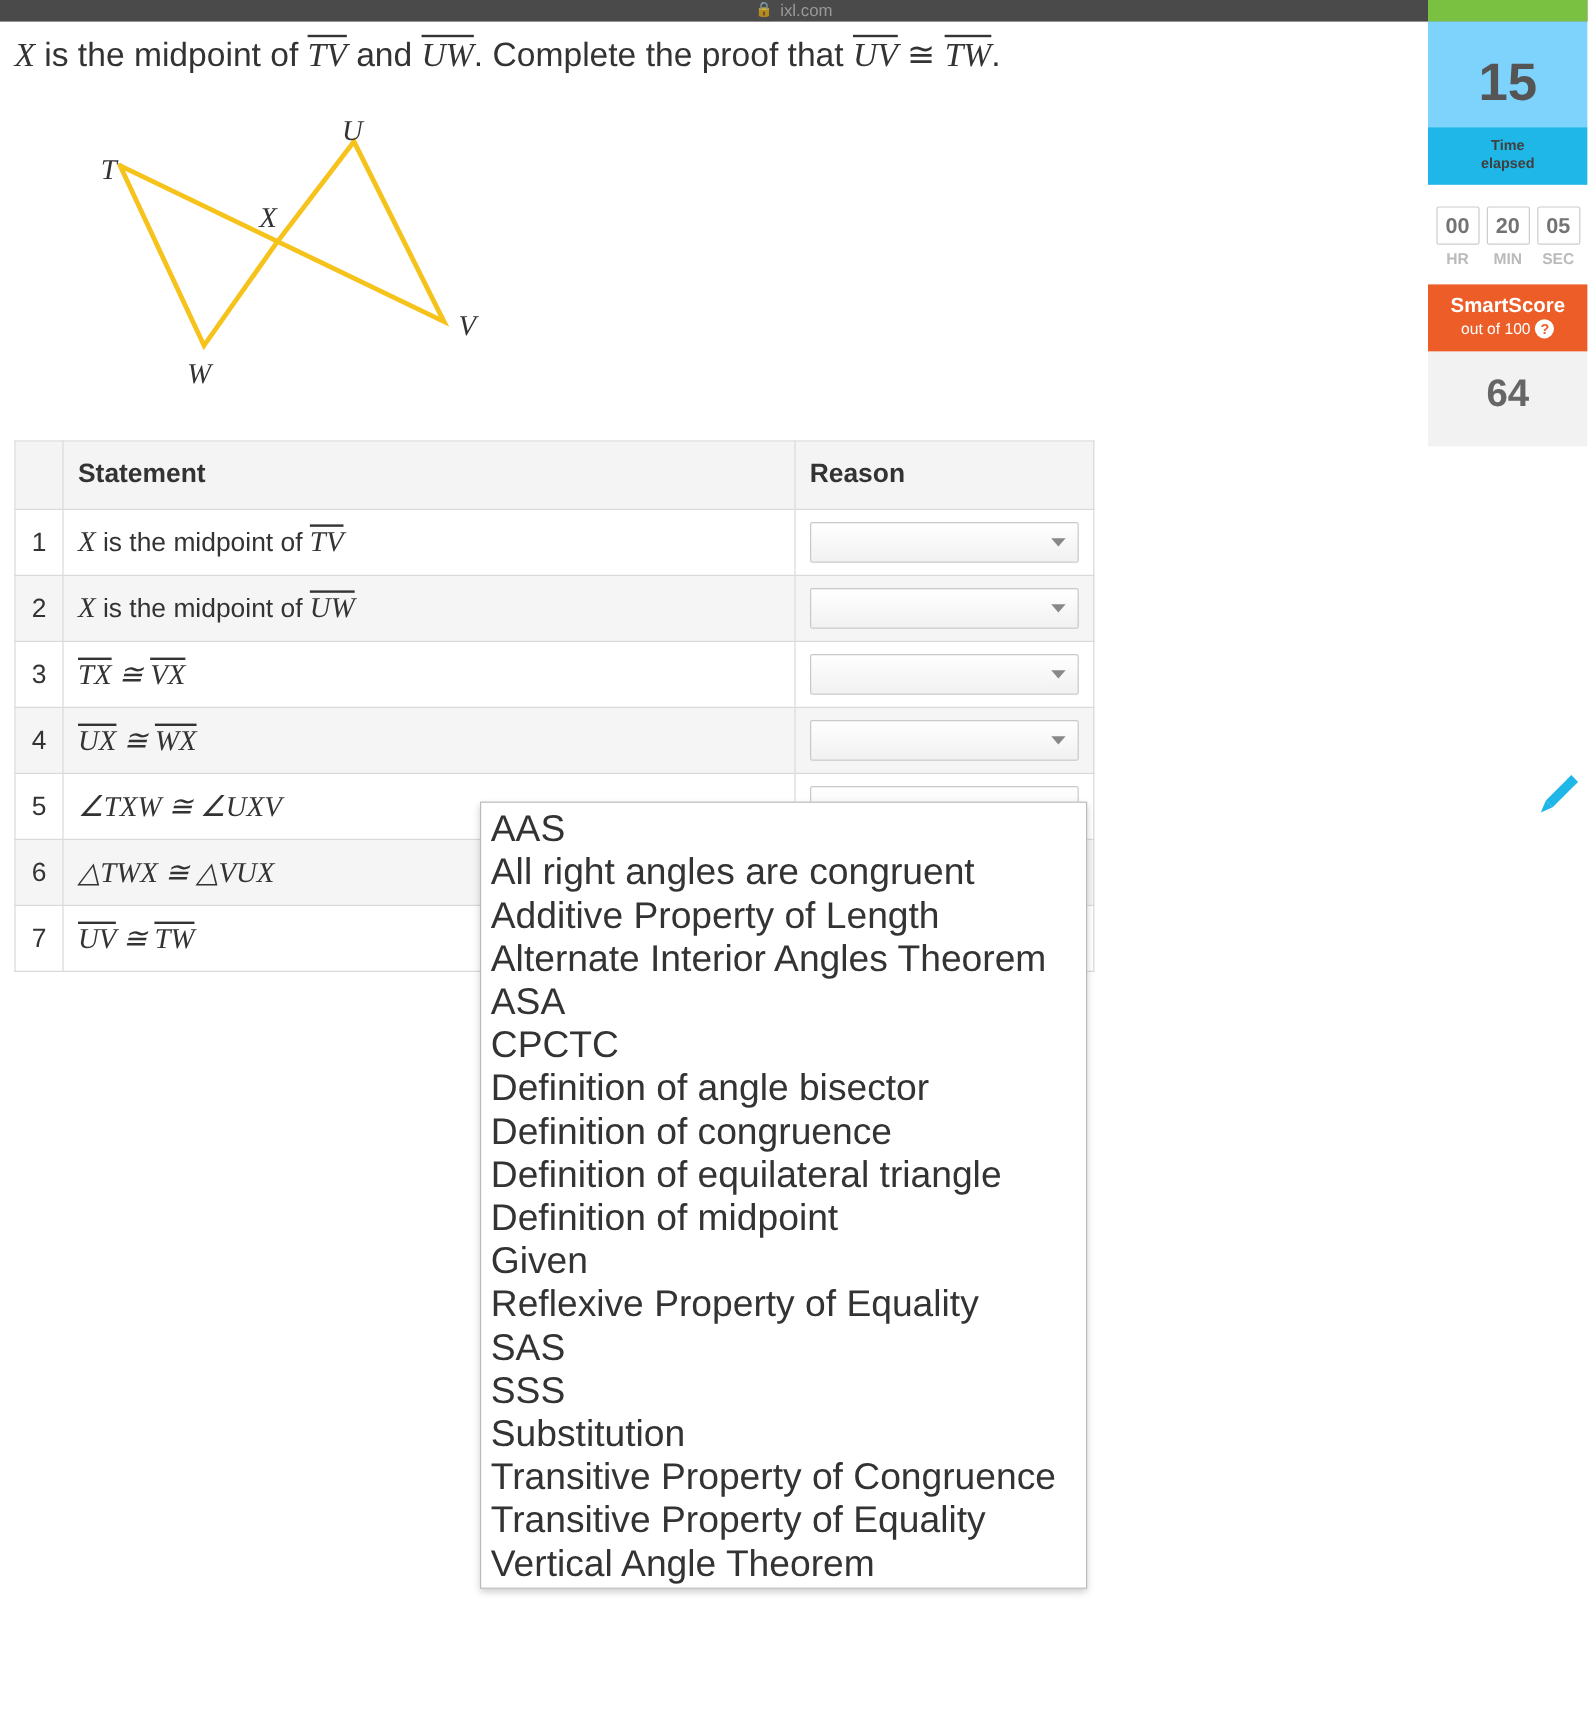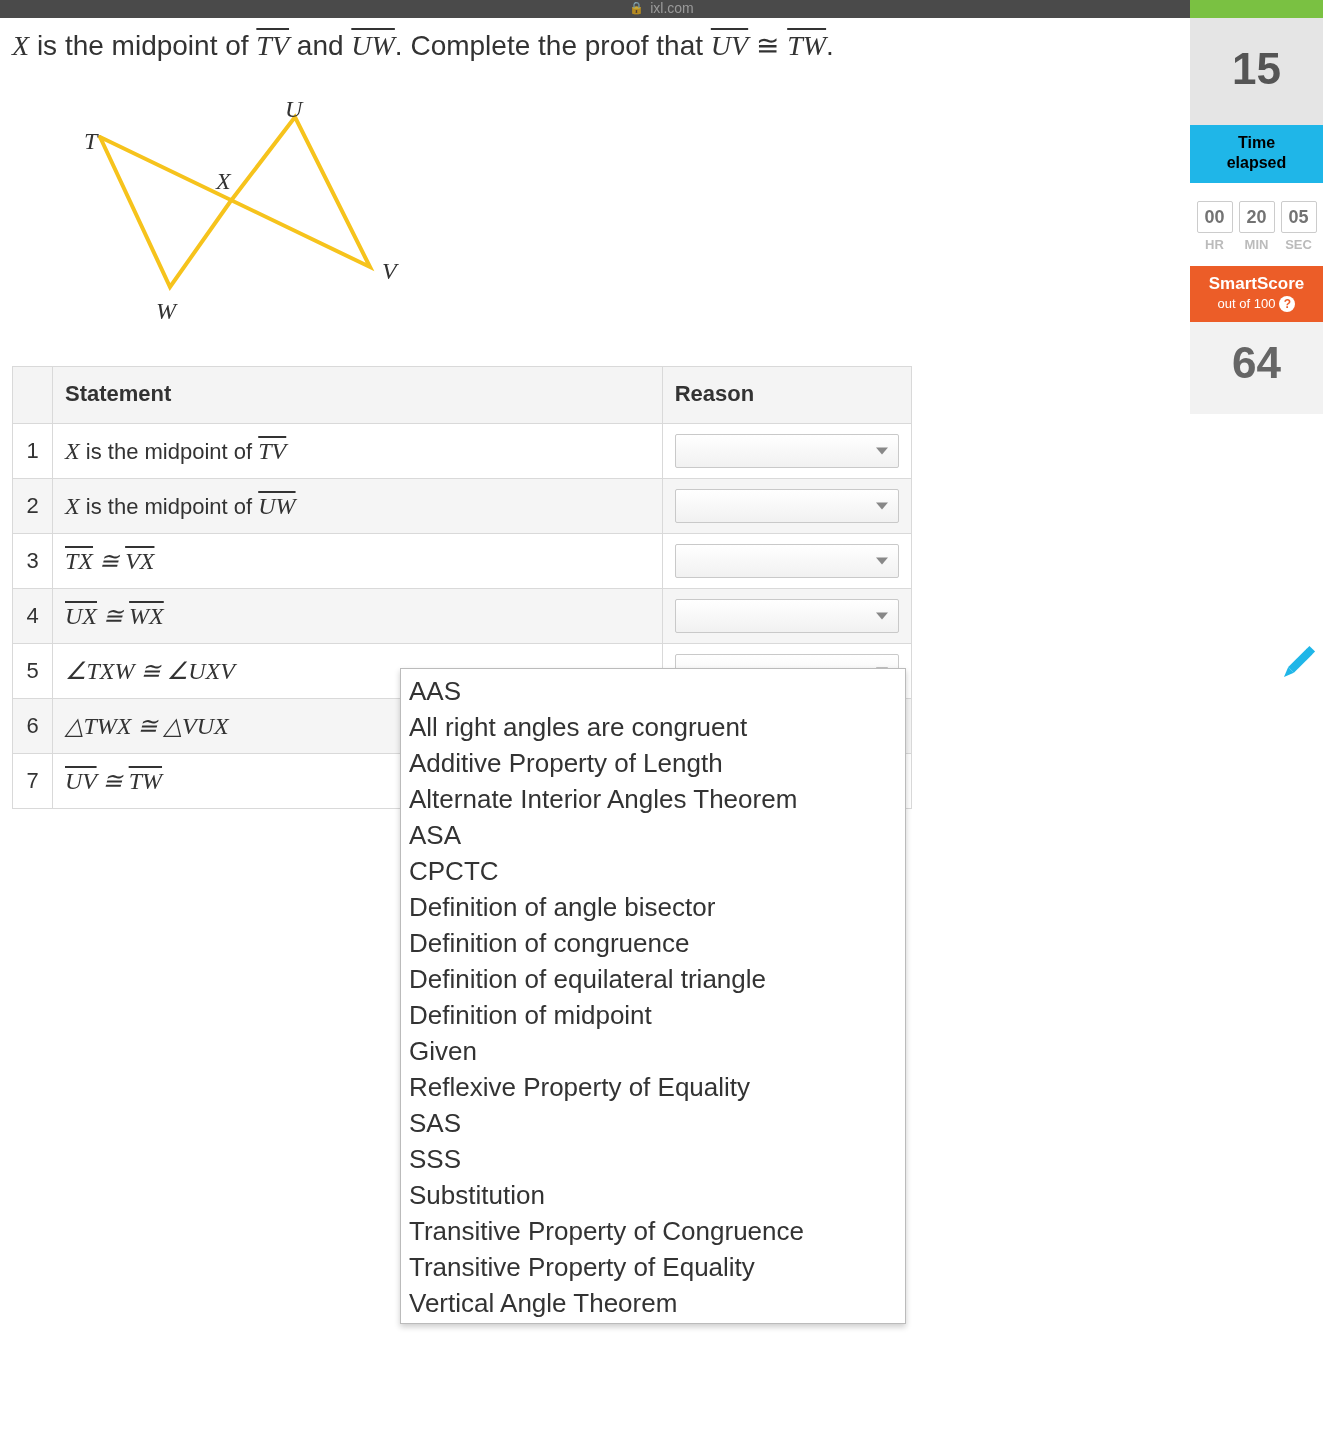--- a/index.html
+++ b/index.html
@@ -19,33 +19,33 @@
   .prooftable th { text-align:left; padding:14px 12px 16px 12px; background:#f4f4f4; border:1px solid #d9d9d9; font-weight:bold; font-size:22px; }
   .prooftable td { padding:10px 12px; border:1px solid #d9d9d9; vertical-align:middle; }
   .prooftable td.num { width:40px; text-align:center; font-size:22px; }
   .prooftable tr.alt td { background:#f5f5f5; }
   .stmt { font-style:italic; font-family:'Times New Roman', serif; font-size:24px; }
   .nonit { font-style:normal; font-family:Verdana,Arial,sans-serif; font-size:22px; }
   .dropdown { width:100%; height:34px; border:1px solid #c9c9c9; background:linear-gradient(#ffffff,#f1f1f1); position:relative; border-radius:2px; }
   .dropdown.active { border:2px solid #1fb6e8; }
   .dropdown .caret { position:absolute; right:10px; top:50%; transform:translateY(-50%); width:0; height:0; border-left:6px solid transparent; border-right:6px solid transparent; border-top:7px solid #888; }
   .dropdown-list { position:absolute; left:400px; top:668px; width:506px; border:1px solid #bbb; background:#fff; box-shadow:0 3px 6px rgba(0,0,0,0.2); padding:4px 0 2px 0; z-index:10; }
-  .dropdown-list .opt { padding:0 8px 0 8px; font-size:26px; line-height:36px; cursor:pointer; white-space:nowrap; overflow:hidden; }
+  .dropdown-list .opt { padding:0 8px 0 8px; font-size:31px; line-height:36px; cursor:pointer; white-space:nowrap; overflow:hidden; }
   .sidebar { position:absolute; top:18px; right:0; width:133px; }
-  .sidebar .bignum { background:#e5e5e5; color:#555; font-size:44px; font-weight:bold; text-align:center; padding:26px 0 31px 0; }
-  .sidebar .timehdr { background:#1fb6e8; color:#000000; text-align:center; font-weight:bold; font-size:16px; padding:8px 0 10px 0; line-height:1.25; }
+  .sidebar .bignum { background:#7dd3fc; color:#555; font-size:44px; font-weight:bold; text-align:center; padding:26px 0 12px 0; }
+  .sidebar .timehdr { background:#1fb6e8; color:#404040; text-align:center; font-weight:bold; font-size:12px; padding:8px 0 10px 0; line-height:1.25; }
   .sidebar .timerow { display:flex; justify-content:center; gap:6px; padding:18px 4px 2px 4px; }
   .timerow .dig { border:1px solid #ccc; width:36px; height:32px; text-align:center; line-height:30px; font-size:18px; font-weight:bold; color:#737373; border-radius:2px; }
   .timelabels { display:flex; justify-content:center; gap:6px; padding:2px 4px 14px 4px; }
   .timelabels span { width:36px; text-align:center; font-size:13px; font-weight:bold; color:#bbb; }
   .smarthdr { background:#ec5d28; color:#fff; text-align:center; padding:8px 4px 10px 4px; }
   .smarthdr .t1 { font-weight:bold; font-size:17px; }
   .smarthdr .t2 { font-size:13px;text-align:center; }
   .smarthdr .q { display:inline-block; width:16px; height:16px; border-radius:50%; background:#fff; color:#ec5d28; font-size:12px; font-weight:bold; text-align:center; line-height:16px; margin-left:4px; }
-  .sidebar .score { background:#f2f2f2; color:#666; font-size:44px; font-weight:bold; text-align:center; padding:16px 0 26px 0; }
+  .sidebar .score { background:#f2f2f2; color:#666; font-size:32px; font-weight:bold; text-align:center; padding:16px 0 26px 0; }
   .pencil { position:absolute; right:0; top:638px; width:54px; height:54px; display:flex; align-items:center; justify-content:center; color:#1fb6e8; font-size:40px; }
 </style>
 </head>
 <body>
 
 <div class="topbar">
   <span class="url">
     <span class="lock">🔒</span>
     <span>ixl.com</span>
   </span>

